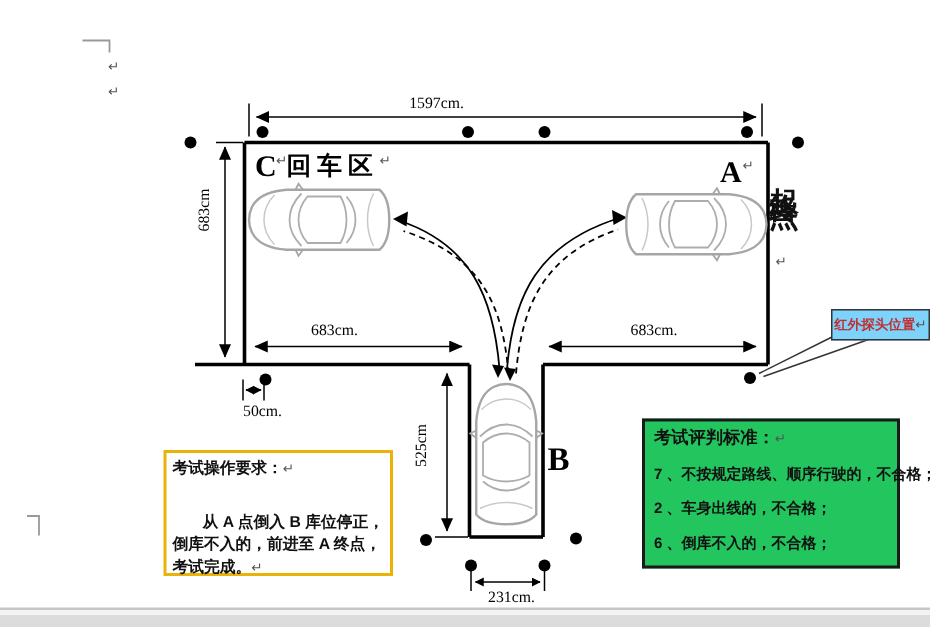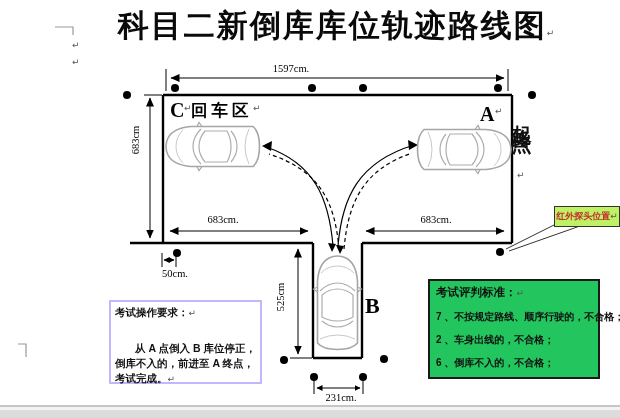--- a/index.html
+++ b/index.html
@@ -8,23 +8,23 @@
   svg{position:absolute;left:0;top:0;}
   .ttl{position:absolute;top:5px;left:337px;transform:translateX(-50%);white-space:nowrap;
        font-family:"Liberation Serif","DejaVu Serif",serif;font-weight:bold;
        font-size:31px;letter-spacing:2px;color:#0a0a0a;}
   .pil{font-family:"DejaVu Sans",sans-serif;font-weight:normal;color:#555;font-size:9px;}
   .pil-abs{position:absolute;}
   .vtext{position:absolute;writing-mode:vertical-rl;text-orientation:upright;
        font-family:"Liberation Serif","DejaVu Serif",serif;font-weight:bold;
        font-size:20px;letter-spacing:4px;color:#111;}
   .callout{position:absolute;left:554px;top:206px;width:64px;height:19px;line-height:19px;
-       border:1px solid #333;background:#bef264;text-align:center;font-size:9px;font-weight:bold;
+       border:1px solid #333;background:#7dd3fc;text-align:center;font-size:9px;font-weight:bold;
        color:#c03030;white-space:nowrap;}
-  .opbox{position:absolute;left:109px;top:300px;width:153px;height:84px;border:2px solid #c4b5fd;
+  .opbox{position:absolute;left:109px;top:300px;width:153px;height:84px;border:2px solid #eab308;
        background:#fff;padding:3px 4px;box-sizing:border-box;font-size:10.5px;font-weight:bold;
        line-height:15px;color:#111;white-space:nowrap;}
   .opbox .indent{padding-left:20px;margin-top:20px;}
   .critbox{position:absolute;left:428px;top:279px;width:172px;height:100px;border:2px solid #1a1a1a;
        background:#22c55e;padding:5px 6px;box-sizing:border-box;color:#111;}
   .critbox .h{font-size:11.5px;font-weight:bold;line-height:13px;}
   .critbox .it{font-size:10px;font-weight:bold;line-height:12px;margin-top:11px;white-space:nowrap;}
   .bottombar{position:absolute;left:0;top:405px;width:620px;height:13px;
        background:linear-gradient(#c6c6c6 0 2px,#f3f3f3 2px 5px,#dcdcdc 5px 100%);}
   text{fill:#000;}
@@ -140,23 +140,20 @@
     </g>
 
     <g>
       <text x="170" y="117" class="biglbl" font-size="20">C</text>
       <text x="191" y="116" class="biglbl" font-size="16.5" letter-spacing="4">回车区</text>
       <text x="480" y="121" class="biglbl" font-size="20">A</text>
       <text x="365" y="313" class="biglbl" font-size="22">B</text>
     </g>
   </svg>
 
-  <div class="ttl">
-    <span>科目二新倒库库位轨迹路线图</span><span class="pil">↵</span>
-  </div>
 
   <span class="pil pil-abs" style="left:72px;top:40px;">↵</span>
   <span class="pil pil-abs" style="left:72px;top:57px;">↵</span>
   <span class="pil pil-abs" style="left:184px;top:103px;">↵</span>
   <span class="pil pil-abs" style="left:253px;top:103px;">↵</span>
   <span class="pil pil-abs" style="left:495px;top:106px;">↵</span>
   <span class="pil pil-abs" style="left:517px;top:170px;">↵</span>
 
   <div class="vtext" style="left:509px;top:109px;">起终点</div>
 

